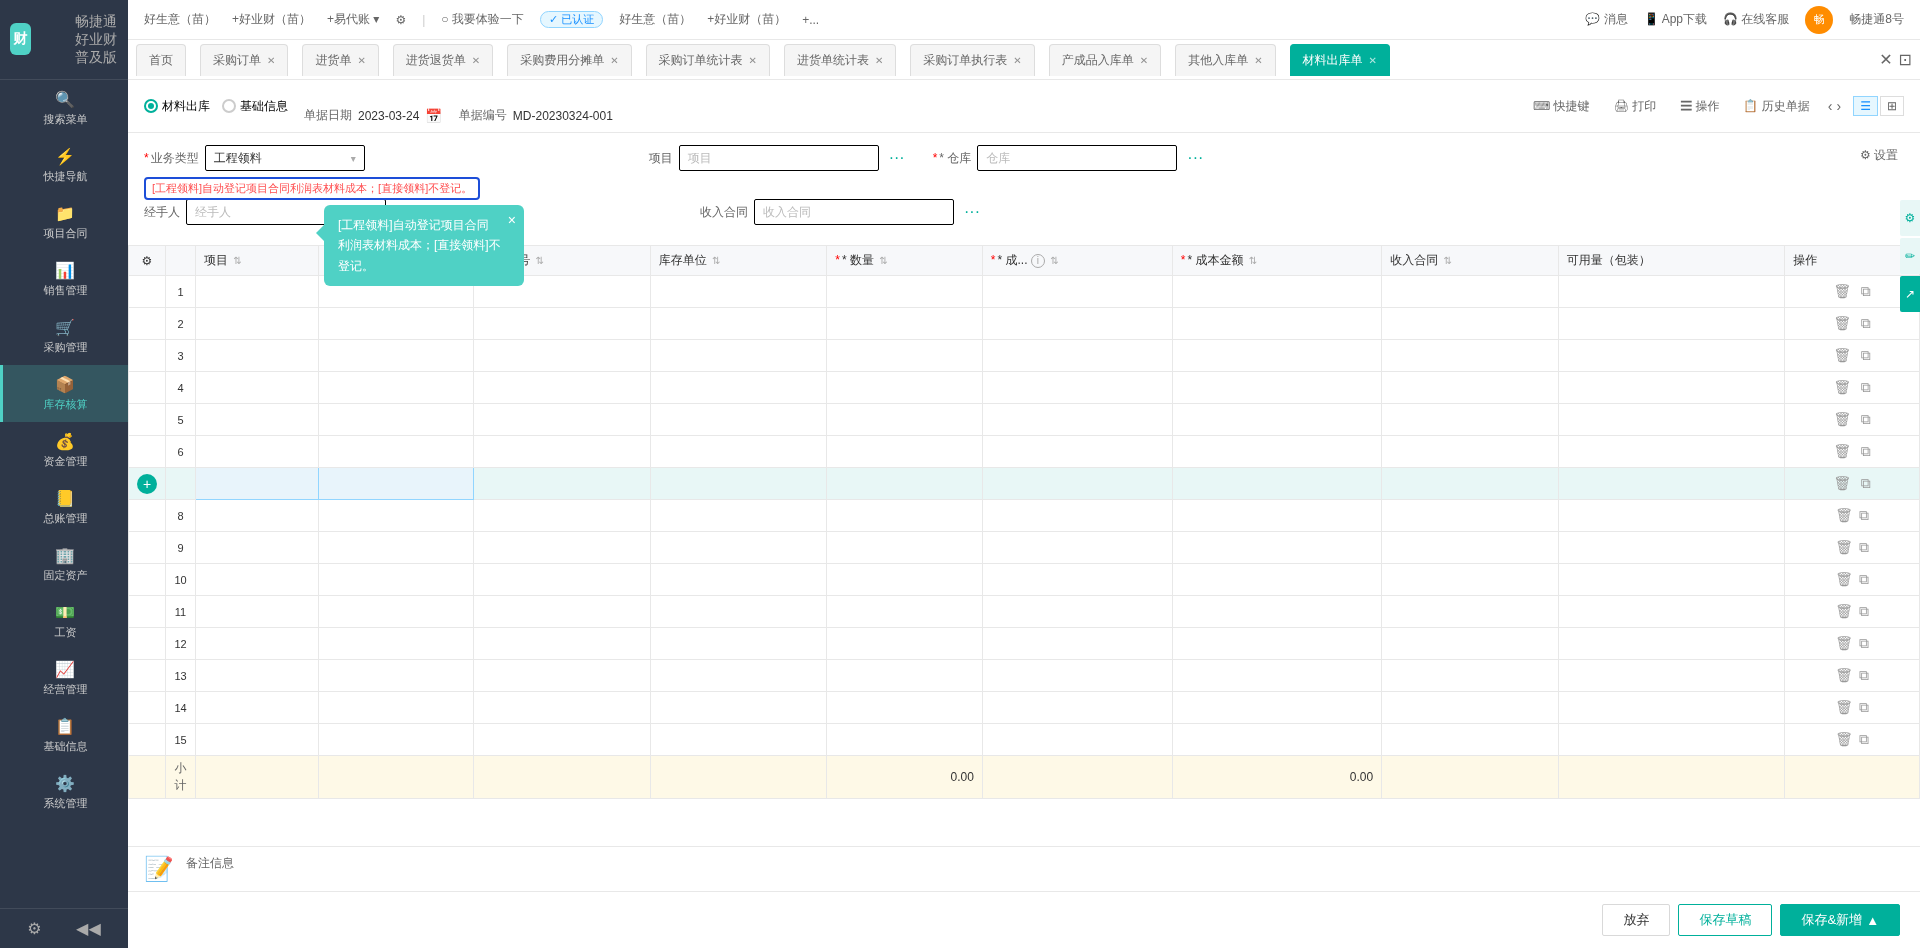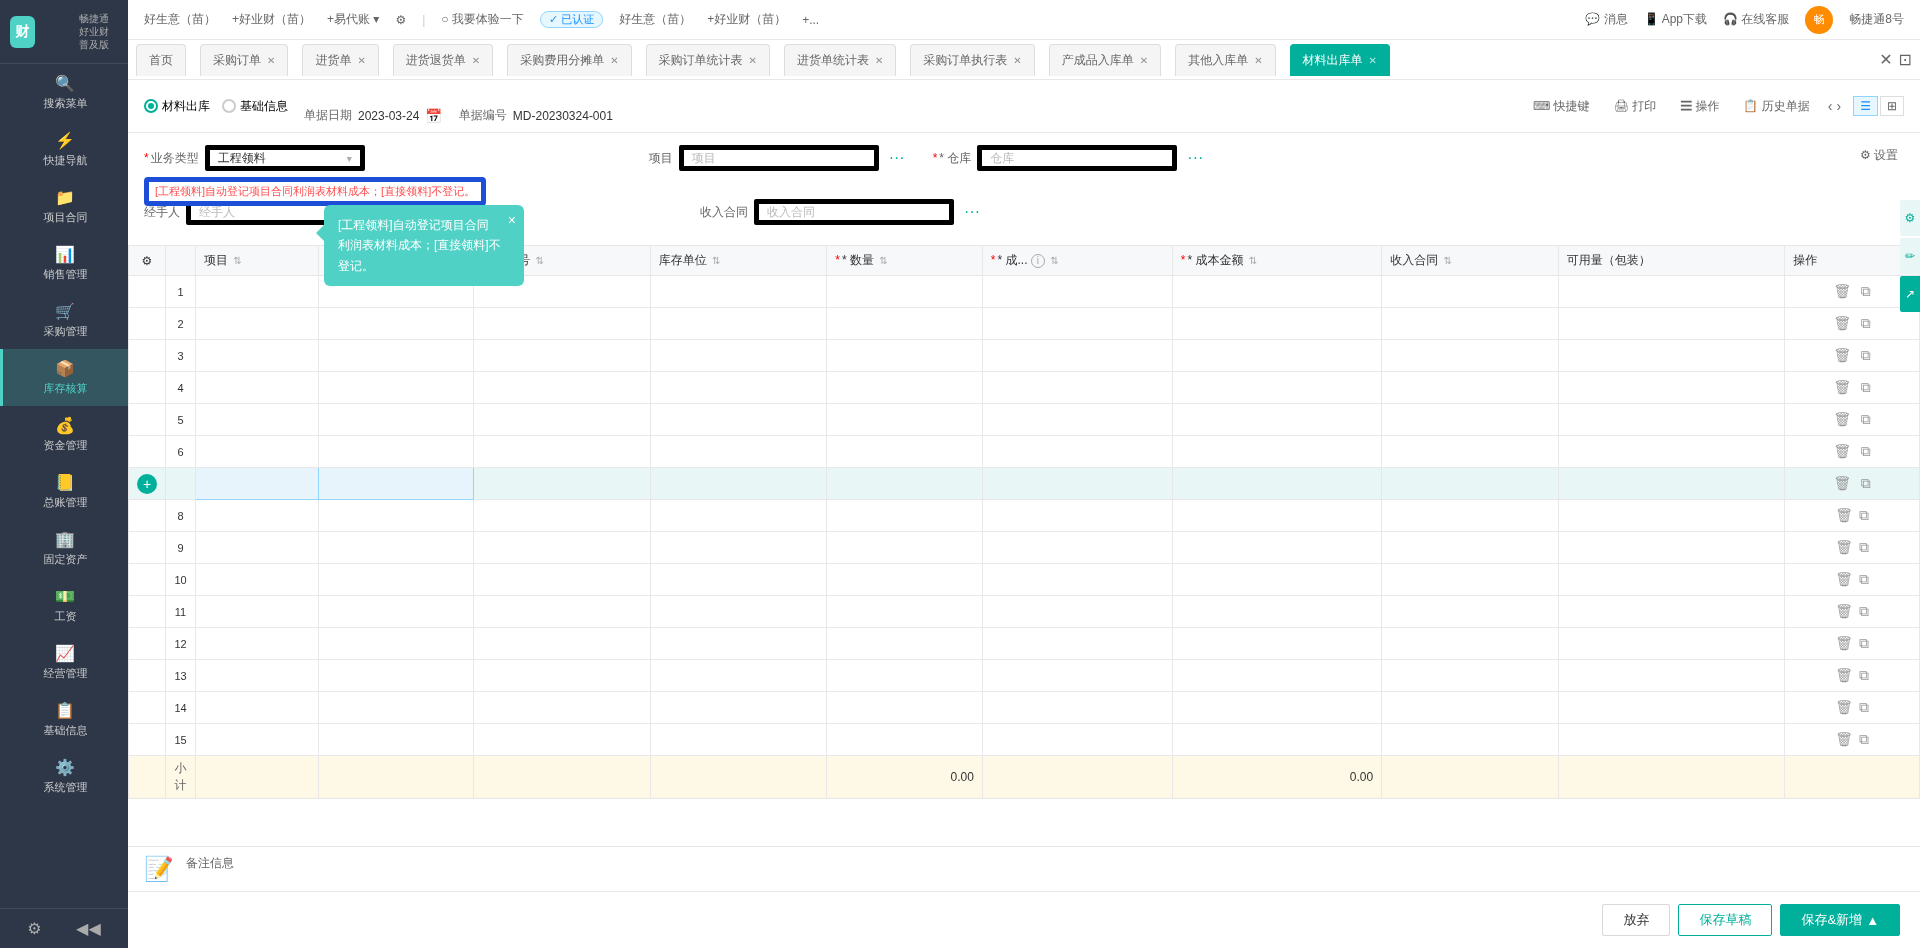--- a/index.html
+++ b/index.html
@@ -3,21 +3,21 @@
   <meta charset="utf-8">
   <style>
     * { box-sizing: border-box; margin: 0; padding: 0; }
     body { font-family: 'Microsoft YaHei', sans-serif; font-size: 12px; background: #f0f2f5; overflow: hidden; height: 948px; display: flex; }
 
     
     .sidebar { width: 128px; background: #2d3748; height: 948px; display: flex; flex-direction: column; color: #fff; flex-shrink: 0; }
     .sidebar-logo { padding: 12px 10px; border-bottom: 1px solid rgba(255,255,255,0.1); display: flex; align-items: center; gap: 8px; }
     .sidebar-logo-icon { width: 32px; height: 32px; background: #4fd1c5; border-radius: 6px; display: flex; align-items: center; justify-content: center; font-size: 14px; color: white; font-weight: bold; }
     .sidebar-logo-text { font-size: 11px; color: #ccc; line-height: 1.3; }
-    .sidebar-logo-text span { display: block; font-size: 10px; color: #aaa; margin-left: 36px; }
+    .sidebar-logo-text span { display: block; font-size: 14px; color: #aaa; margin-left: 36px; }
     .sidebar-nav { flex: 1; overflow-y: auto; }
     .sidebar-item { display: flex; flex-direction: column; align-items: center; padding: 10px 5px; cursor: pointer; border-left: 3px solid transparent; transition: background 0.2s; gap: 3px; }
     .sidebar-item.active { background: rgba(79,209,197,0.2); border-left-color: #4fd1c5; }
     .sidebar-item-icon { font-size: 16px; color: #aaa; }
     .sidebar-item.active .sidebar-item-icon { color: #4fd1c5; }
     .sidebar-item-label { font-size: 11px; color: #ccc; text-align: center; }
     .sidebar-item.active .sidebar-item-label { color: #4fd1c5; }
     .sidebar-bottom { padding: 10px; display: flex; justify-content: space-around; border-top: 1px solid rgba(255,255,255,0.1); }
     .sidebar-bottom-icon { color: #aaa; font-size: 16px; cursor: pointer; }
 
@@ -61,21 +61,21 @@
     .view-toggle { display: flex; gap: 2px; }
     .view-btn { padding: 2px 6px; border: 1px solid #ddd; cursor: pointer; font-size: 12px; color: #666; }
     .view-btn.active { background: #e6f7ff; border-color: #91d5ff; color: #1890ff; }
 
     
     .form-area { padding: 12px 16px; background: #fff; flex-shrink: 0; }
     .form-row { display: flex; align-items: flex-start; gap: 24px; margin-bottom: 8px; flex-wrap: wrap; }
     .form-group { display: flex; align-items: center; gap: 6px; position: relative; }
     .form-label { font-size: 12px; color: #666; white-space: nowrap; }
     .form-label.required::before { content: '*'; color: red; margin-right: 2px; }
-    .form-select { border: 5px solid #000000; border-radius: 2px; padding: 3px 8px; font-size: 12px; color: #333; min-width: 160px; height: 26px; display: flex; align-items: center; justify-content: space-between; cursor: pointer; background: #fff; }
+    .form-select { border: 1px solid #000000; border-radius: 2px; padding: 3px 8px; font-size: 12px; color: #333; min-width: 160px; height: 26px; display: flex; align-items: center; justify-content: space-between; cursor: pointer; background: #fff; }
     .form-placeholder { color: #bbb; }
     .dropdown-arrow { font-size: 10px; color: #aaa; }
     .dots-btn { color: #00b09b; cursor: pointer; font-size: 16px; padding: 0 4px; }
     .error-hint { color: #ff4d4f; font-size: 11px; margin-top: 2px; position: absolute; top: 100%; left: 0; background: #fff; white-space: nowrap; z-index: 5; }
     .tooltip-popup { position: absolute; top: -10px; left: 160px; background: #4fd1c5; color: white; border-radius: 6px; padding: 10px 12px; font-size: 12px; z-index: 100; min-width: 180px; line-height: 1.6; }
     .tooltip-arrow { position: absolute; left: -8px; top: 20px; width: 0; height: 0; border-top: 8px solid transparent; border-bottom: 8px solid transparent; border-right: 8px solid #4fd1c5; }
 
     
     .table-container { flex: 1; overflow: auto; }
     .data-table { width: 100%; border-collapse: collapse; font-size: 12px; }
@@ -264,21 +264,21 @@
     </div>
 
     <div class="form-area">
       <div class="form-row">
         <div class="form-group" style="position:relative">
           <label class="form-label required">业务类型</label>
           <div class="form-select" style="min-width:160px">
             <span>工程领料</span>
             <span class="dropdown-arrow">▾</span>
           </div>
-          <div class="error-hint" style="color:#ff4d4f; font-size:11px; position:absolute; top:30px; left:0; background:#fff; white-space:nowrap; border:5px solid #1d4ed8; padding:2px 6px; border-radius:4px;">
+          <div class="error-hint" style="color:#ff4d4f; font-size:11px; position:absolute; top:30px; left:0; background:#fff; white-space:nowrap; border:2px solid #1d4ed8; padding:2px 6px; border-radius:4px;">
             [工程领料]自动登记项目合同利润表材料成本；[直接领料]不登记。
           </div>
 
           <div class="tooltip-popup" style="position:absolute; top:60px; left:180px; background:#4fd1c5; color:white; border-radius:6px; padding:10px 14px; font-size:12px; z-index:100; min-width:200px; line-height:1.7;">
             <div class="tooltip-arrow"></div>
             <span style="position:absolute; top:4px; right:8px; cursor:pointer; font-size:14px;">×</span>
             <span>[工程领料]自动登记项目合同<br>利润表材料成本；[直接领料]不<br>登记。</span>
           </div>
         </div>
         <div class="form-group" style="margin-left: 260px;">

